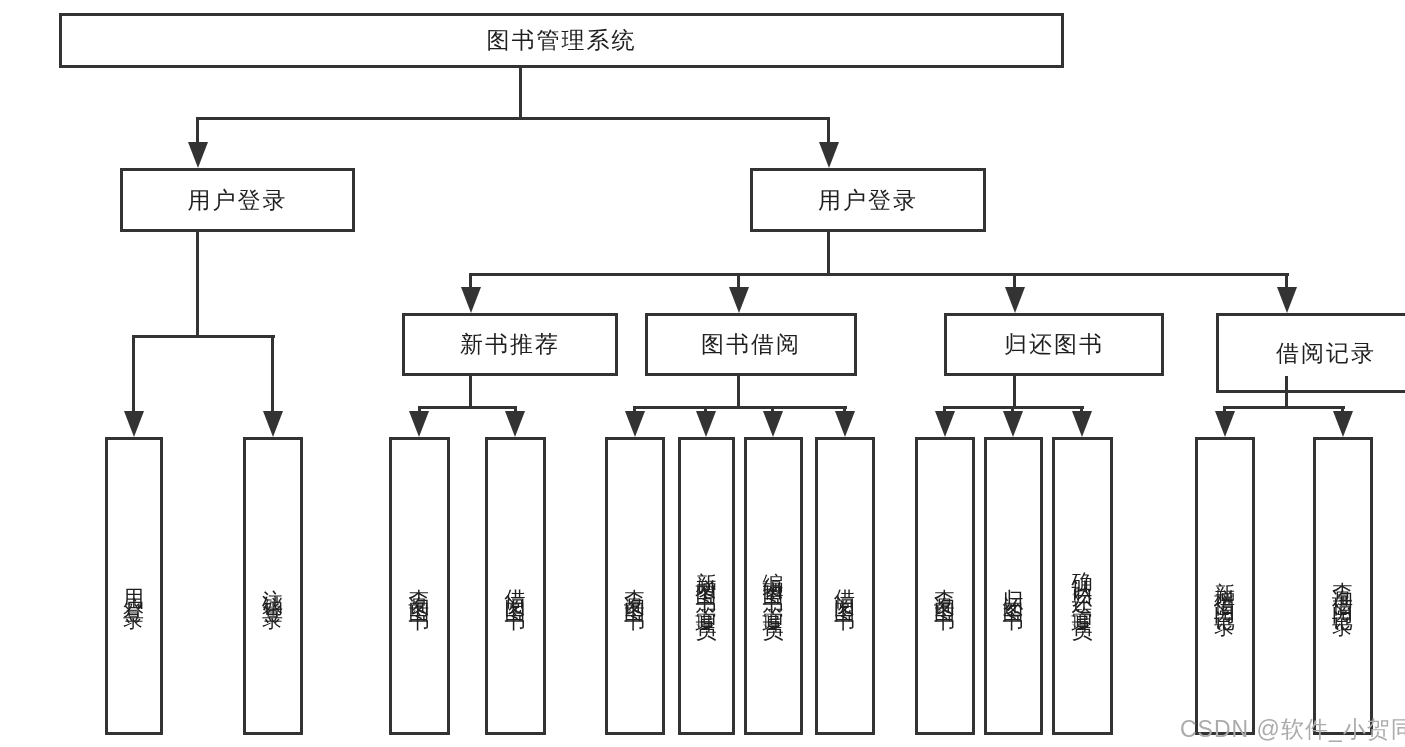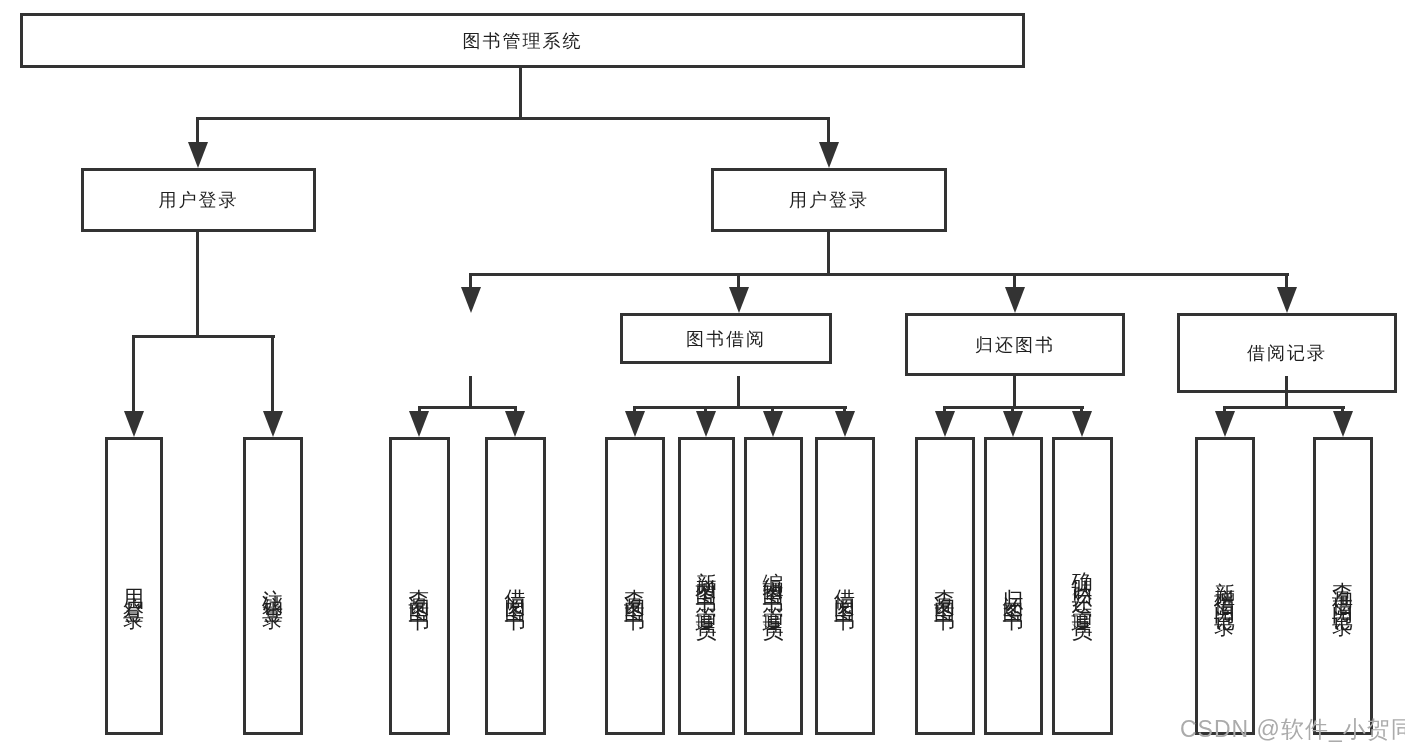--- a/index.html
+++ b/index.html
@@ -15,23 +15,24 @@
     font-family:"Liberation Sans","DejaVu Sans",sans-serif;
     overflow:hidden;
   }
   .node{
     position:absolute;
     background:var(--box-bg);
     border:3px solid var(--line);
     box-sizing:border-box;
     display:flex;align-items:center;justify-content:center;
     color:var(--text);
-    font-size:18px;
+    font-size:23px;
     letter-spacing:2px;
     white-space:nowrap;
+    margin-left:39px;
   }
   .leaf{
     position:absolute;
     background:var(--box-bg);
     border:3px solid var(--line);
     box-sizing:border-box;
     display:flex;align-items:center;justify-content:center;
     color:var(--text);
     font-size:21px;
     writing-mode:vertical-rl;
@@ -60,21 +61,22 @@
 </head>
 <body>
 
 <div id="canvas">
 
   <div class="node" style="left:20px;top:13px;width:1005px;height:55px;">图书管理系统</div>
 
   <div class="node" style="left:81px;top:168px;width:235px;height:64px;">用户登录</div>
   <div class="node" style="left:711px;top:168px;width:236px;height:64px;">用户登录</div>
 
-  <div class="node" style="left:620px;top:313px;width:212px;height:51px;">图书借阅</div>
+  <div class="node" style="left:363px;top:313px;width:216px;height:63px;">新书推荐</div>
+  <div class="node" style="left:606px;top:313px;width:212px;height:63px;">图书借阅</div>
   <div class="node" style="left:905px;top:313px;width:220px;height:63px;">归还图书</div>
   <div class="node" style="left:1177px;top:313px;width:220px;height:80px;">借阅记录</div>
 
   <div class="leaf" style="left:105px;top:437px;width:58px;height:298px;">用户登录</div>
   <div class="leaf" style="left:243px;top:437px;width:60px;height:298px;">注销登录</div>
 
   <div class="leaf" style="left:389px;top:437px;width:61px;height:298px;">查询图书</div>
   <div class="leaf" style="left:485px;top:437px;width:61px;height:298px;">借阅图书</div>
 
   <div class="leaf" style="left:605px;top:437px;width:60px;height:298px;">查询图书</div>

